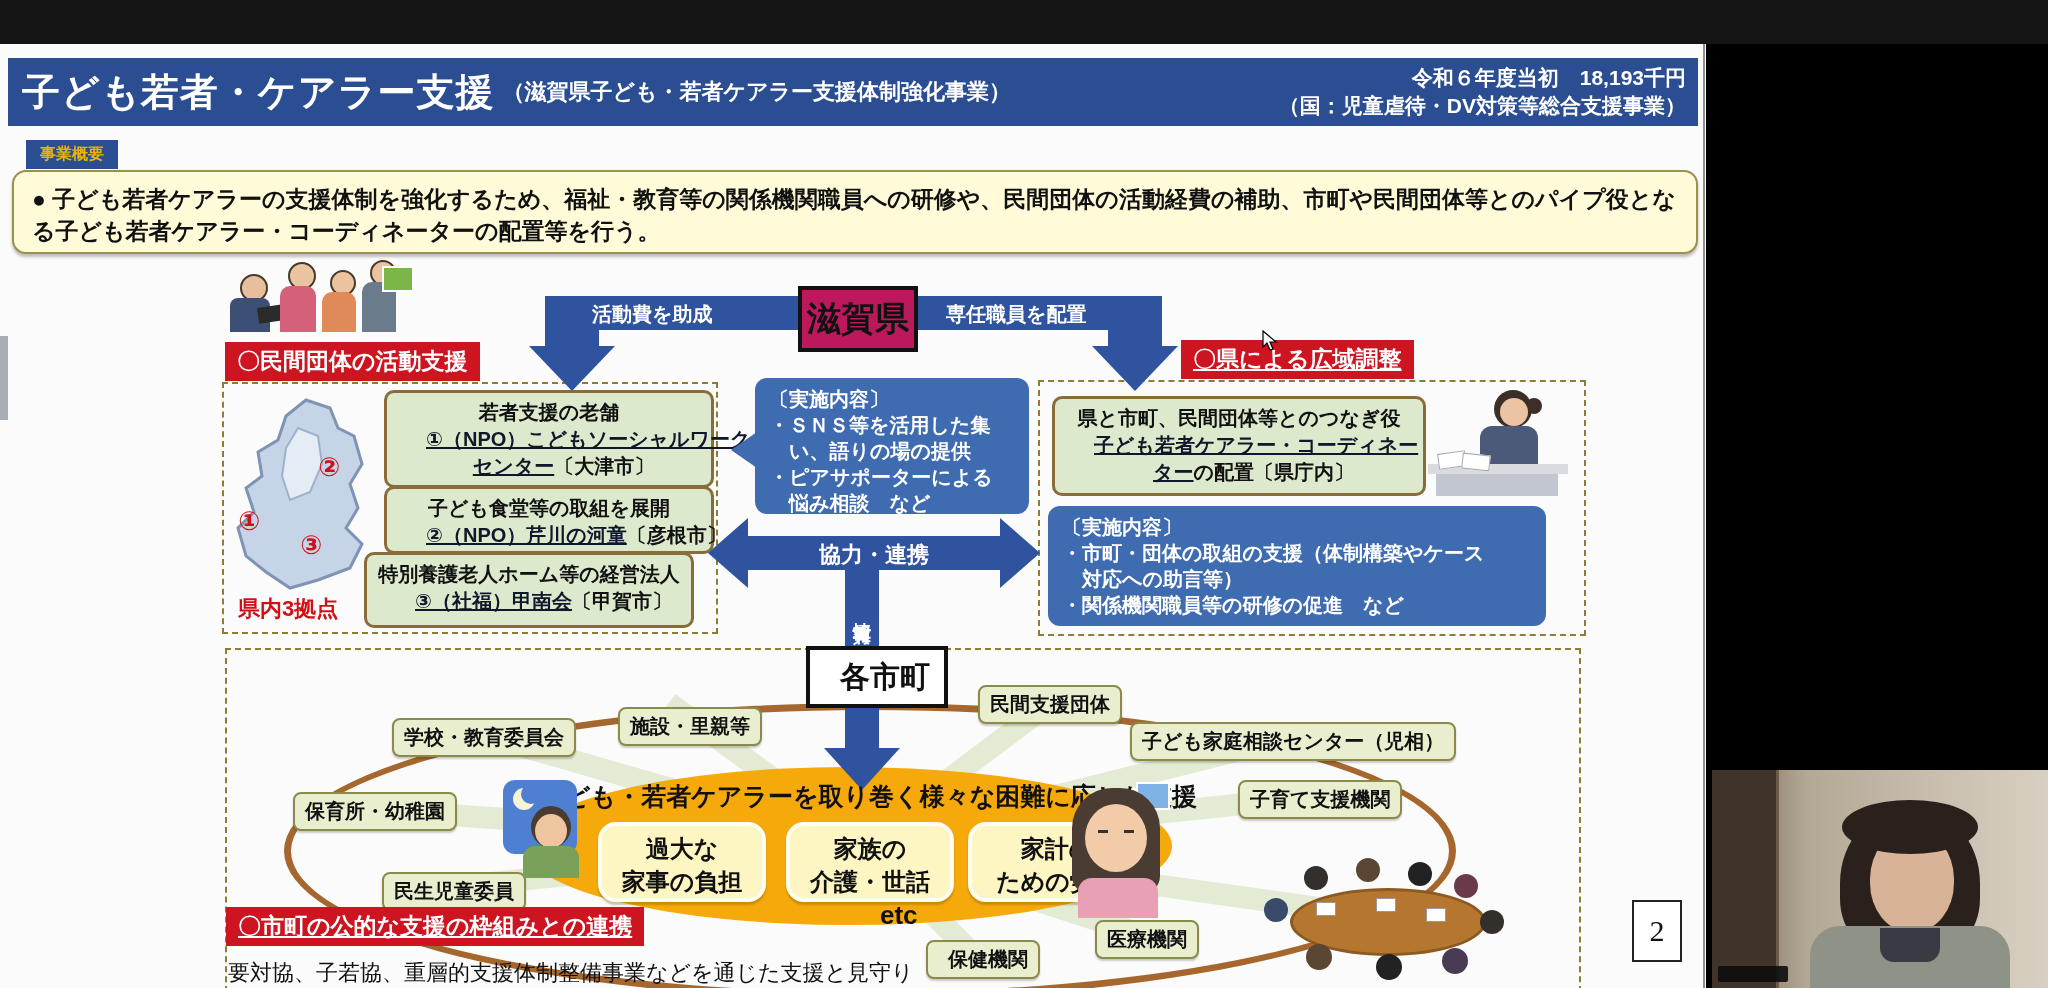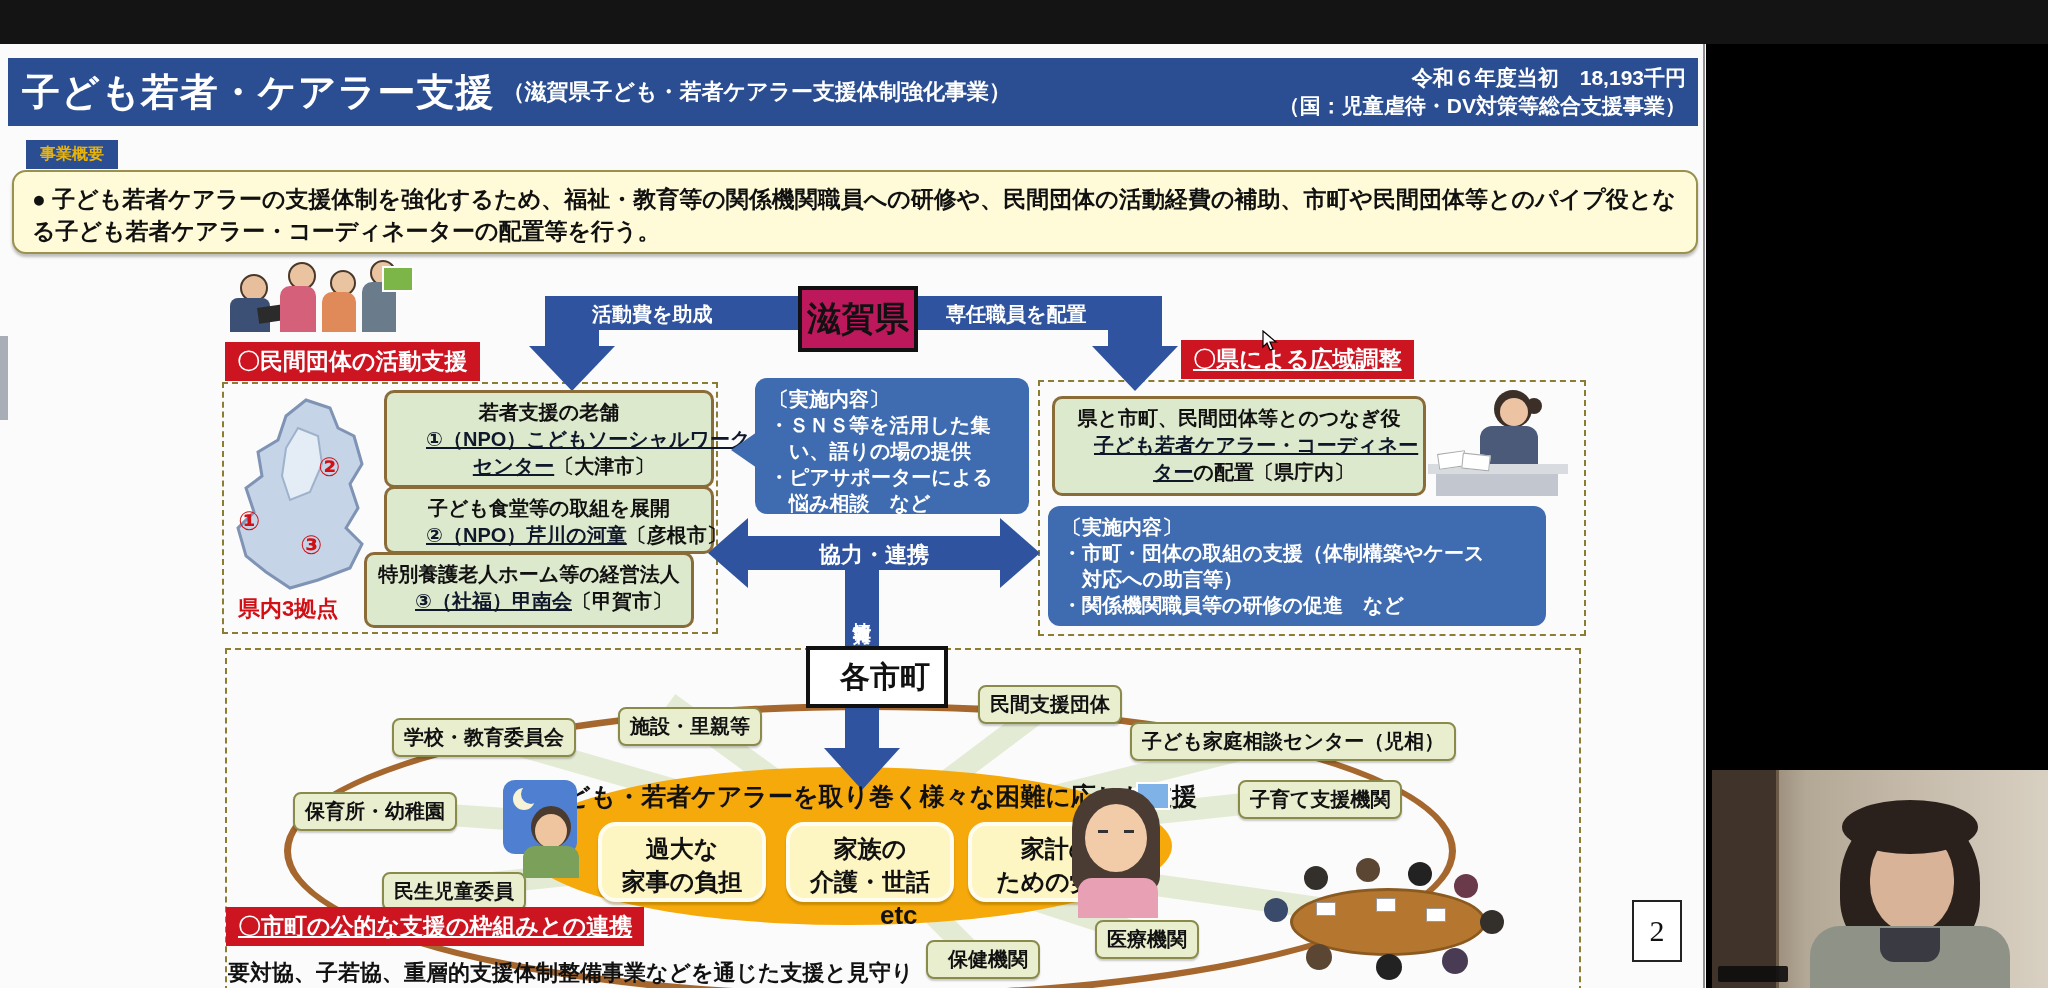--- a/index.html
+++ b/index.html
@@ -50,21 +50,21 @@
   
   .ring{border:7px solid #a5672e;border-radius:50%;z-index:1;background:transparent;}
   .spoke{position:absolute;height:22px;background:#e4ebd4;transform-origin:0 50%;left:863px;top:833px;z-index:1;}
   .orange{background:#f6a90a;border-radius:50%;z-index:2;}
   .net-title{font-size:25px;font-weight:700;text-align:center;z-index:4;white-space:nowrap;}
   .diff{background:#fdf5c2;border:4px solid #fffdf0;border-radius:18px;z-index:4;text-align:center;
         font-size:24px;font-weight:700;line-height:33px;padding-top:6px;box-sizing:border-box;box-shadow:0 3px 2px rgba(120,90,0,.35);}
   .etc{font-size:26px;font-weight:700;z-index:4;}
   .org{background:#e9eecf;border:2.5px solid #8a8a4a;border-radius:8px;padding:4px 10px;font-size:20px;font-weight:700;
        white-space:nowrap;z-index:4;box-shadow:0 2px 2px rgba(0,0,0,.2);}
-  .bottom-note{font-size:22px;font-weight:700;z-index:4;white-space:nowrap;}
+  .bottom-note{font-size:22px;font-weight:400;z-index:4;white-space:nowrap;}
   .pagebox{left:1632px;top:900px;width:46px;height:58px;background:#fff;border:2.5px solid #222;z-index:5;
            display:flex;align-items:center;justify-content:center;font-size:30px;font-family:"Liberation Serif","DejaVu Serif",serif;}
   
   .fig-head{position:absolute;border-radius:50%;}
   .webcam{left:1712px;top:770px;width:336px;height:218px;overflow:hidden;z-index:6;
           background:linear-gradient(90deg,#6b5b4a 0%,#b3a795 28%,#c7bcac 62%,#d8d0c2 100%);}
   .namebadge{position:absolute;left:6px;top:196px;width:70px;height:16px;background:#0d0d0d;border-radius:2px;opacity:.9;}
 </style>
 </head>
 <body>

